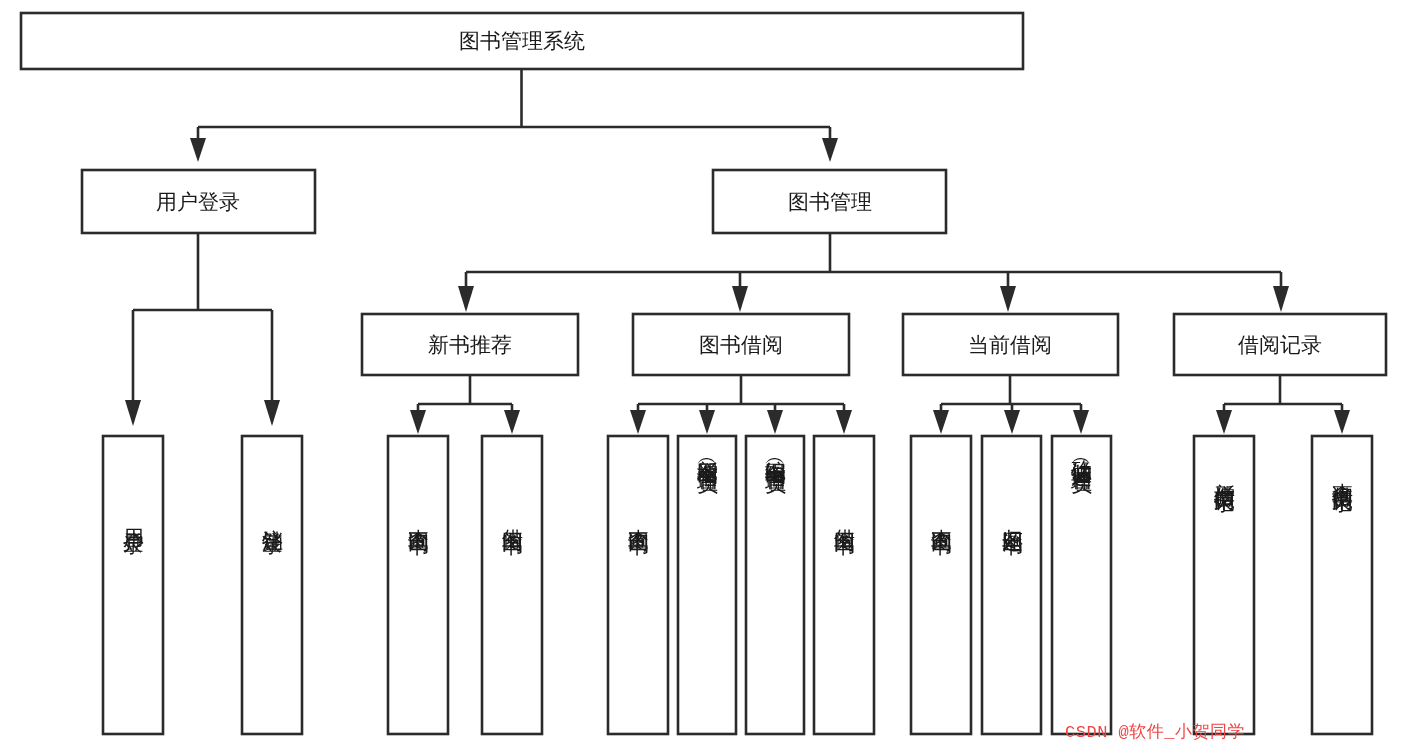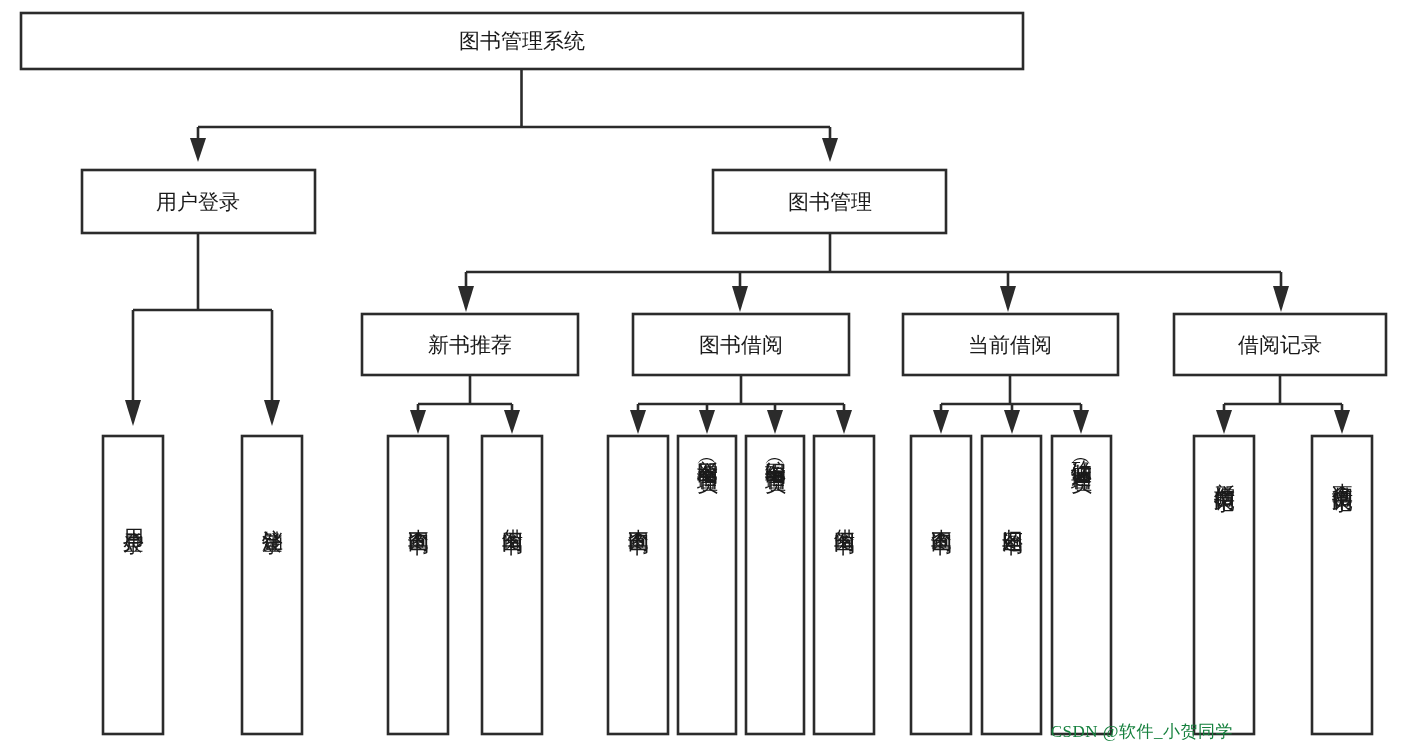--- a/index.html
+++ b/index.html
@@ -58,25 +58,25 @@
     line-height: 1.18;
     color: #1a1a1a;
     letter-spacing: 2px;
     white-space: nowrap;
     transform: translateX(-50%);
     text-align: center;
     pointer-events: none;
   }
   .watermark {
     position: absolute;
-    right: 26px;
+    right: 14px;
     bottom: 4px;
-    font-family: Liberation Serif, serif;
+    font-family: Liberation Mono, monospace;
     font-size: 17px;
-    color: #15803d;
+    color: #ef4444;
     white-space: nowrap;
     letter-spacing: 0.5px;
   }
 </style>
 </head>
 <body>
 
 <div id="diagram-root">
 
   <svg id="flow-svg" viewBox="0 0 1405 747">

